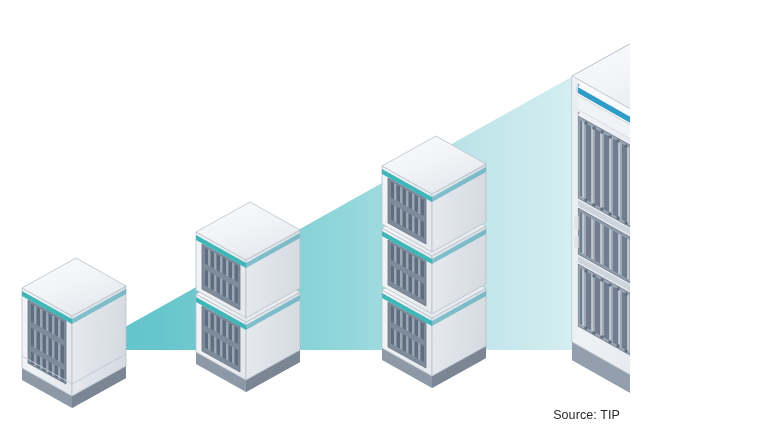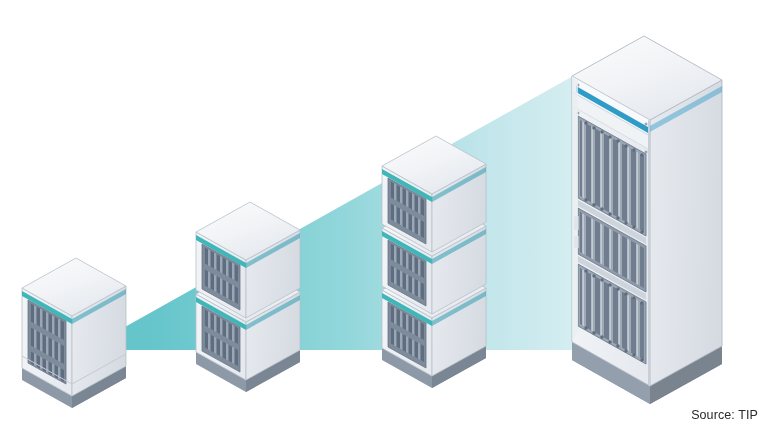--- a/index.html
+++ b/index.html
@@ -6,21 +6,21 @@
   html, body {
     margin: 0;
     padding: 0;
     background: #ffffff;
   }
   body {
     font-family: "Liberation Sans", sans-serif;
   }
   #stage {
     position: relative;
-    width: 768px;
+    width: 630px;
     height: 430px;
     background: #ffffff;
     overflow: hidden;
   }
   #art {
     position: absolute;
     left: 0;
     top: 0;
     width: 768px;
     height: 430px;

